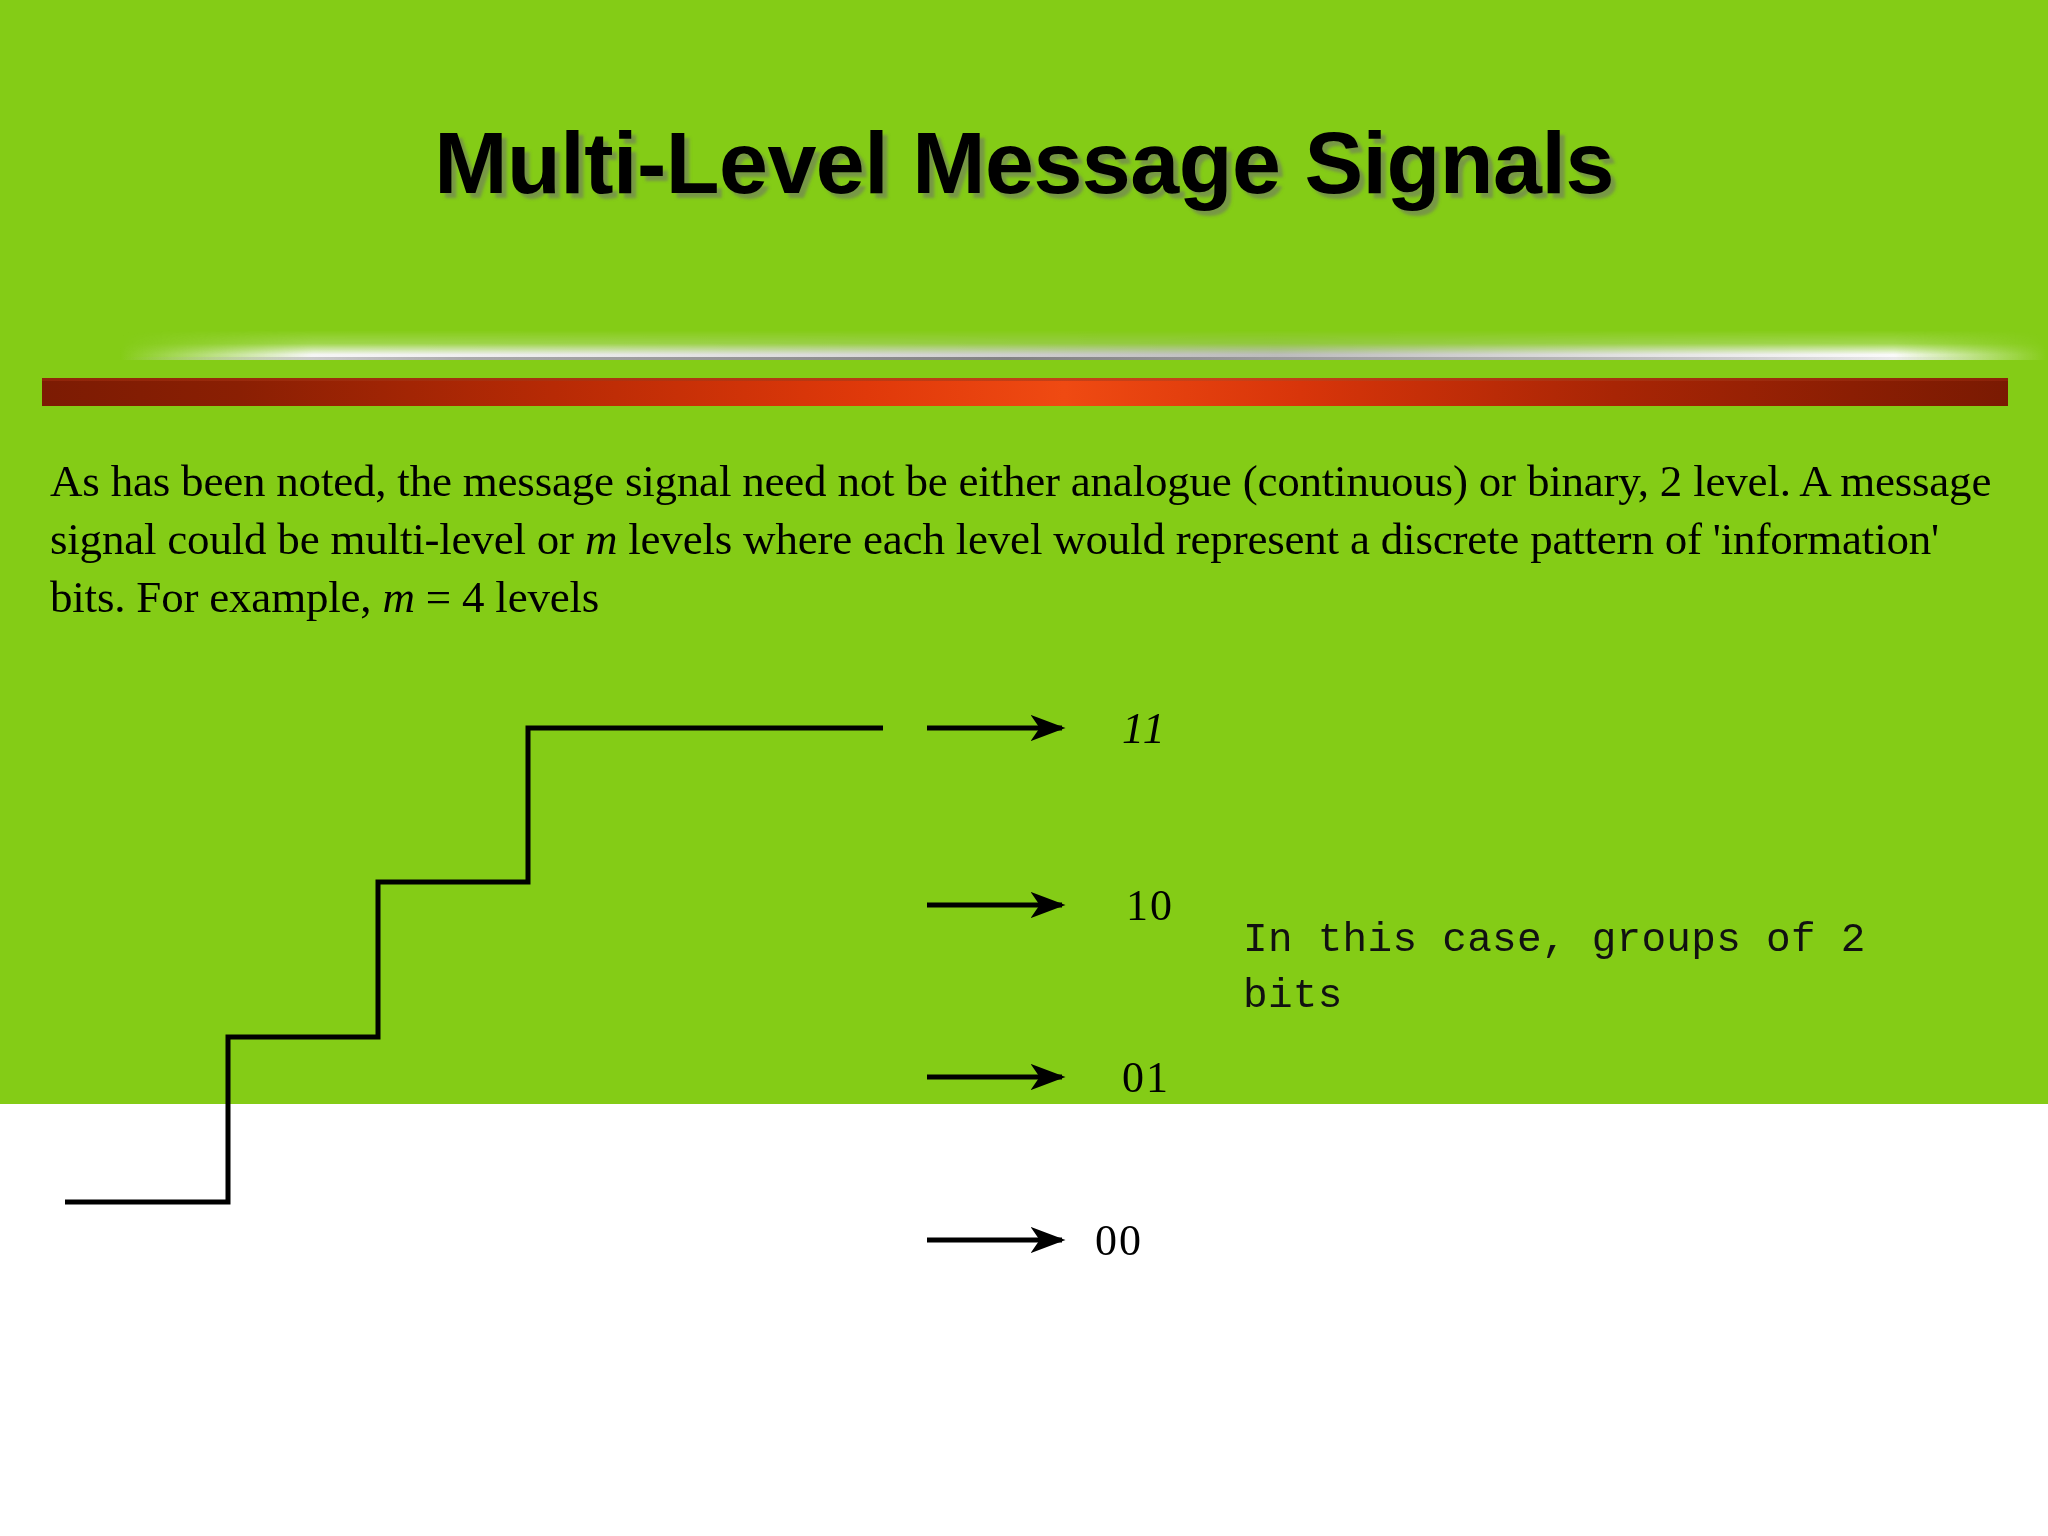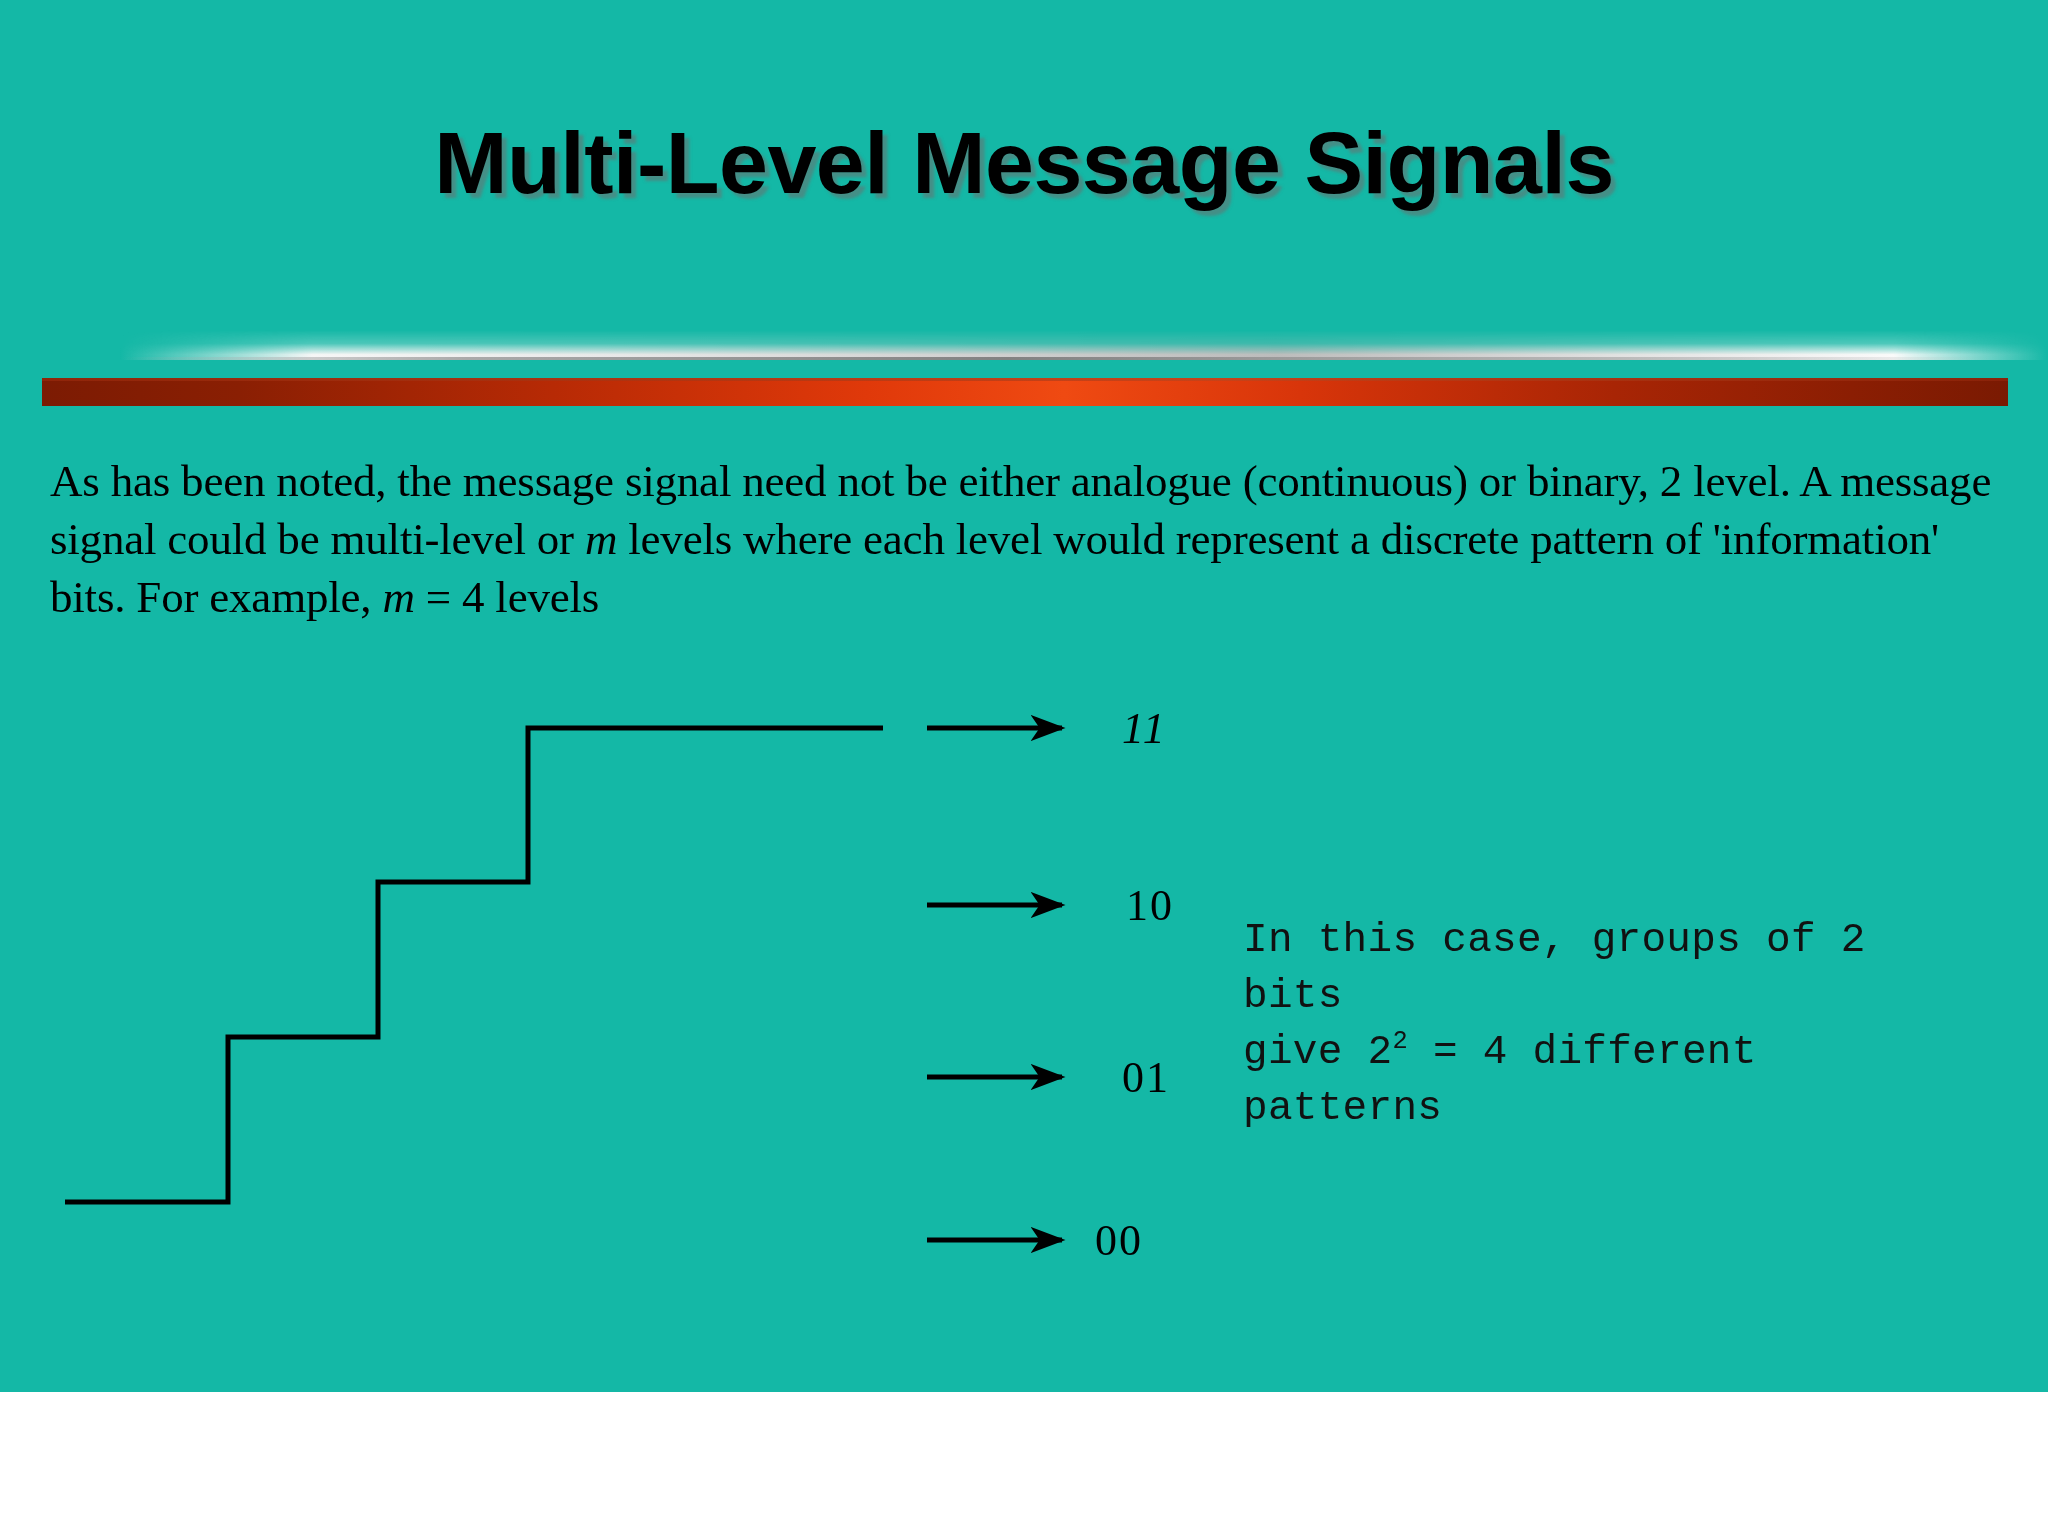--- a/index.html
+++ b/index.html
@@ -10,22 +10,22 @@
   body {
     width: 2048px;
     height: 1536px;
     overflow: hidden;
     font-family: "Liberation Sans", sans-serif;
   }
 
   .slide {
     position: relative;
     width: 2048px;
-    height: 1392px;
-    background: #14b8a6;
+    height: 1104px;
+    background: #84cc16;
   }
 
   
   .title-block {
     position: absolute;
     left: 0;
     top: 118px;
     width: 2048px;
     text-align: center;
   }
@@ -206,16 +206,15 @@
     </svg>
   </div>
 
   <div class="level-label" style="left:1122px; top:703px;font-style:italic;">11</div>
   <div class="level-label" style="left:1096px; top:880px;margin-left:30px;">10</div>
   <div class="level-label" style="left:1122px; top:1052px;">01</div>
   <div class="level-label" style="left:1095px; top:1215px;">00</div>
 
   <div class="note">
     <div>In this case, groups of 2 bits</div>
-    <div><span>give 2</span><sup>2</sup><span> = 4 different patterns</span></div>
   </div>
 
 </div>
 
 </body></html>

